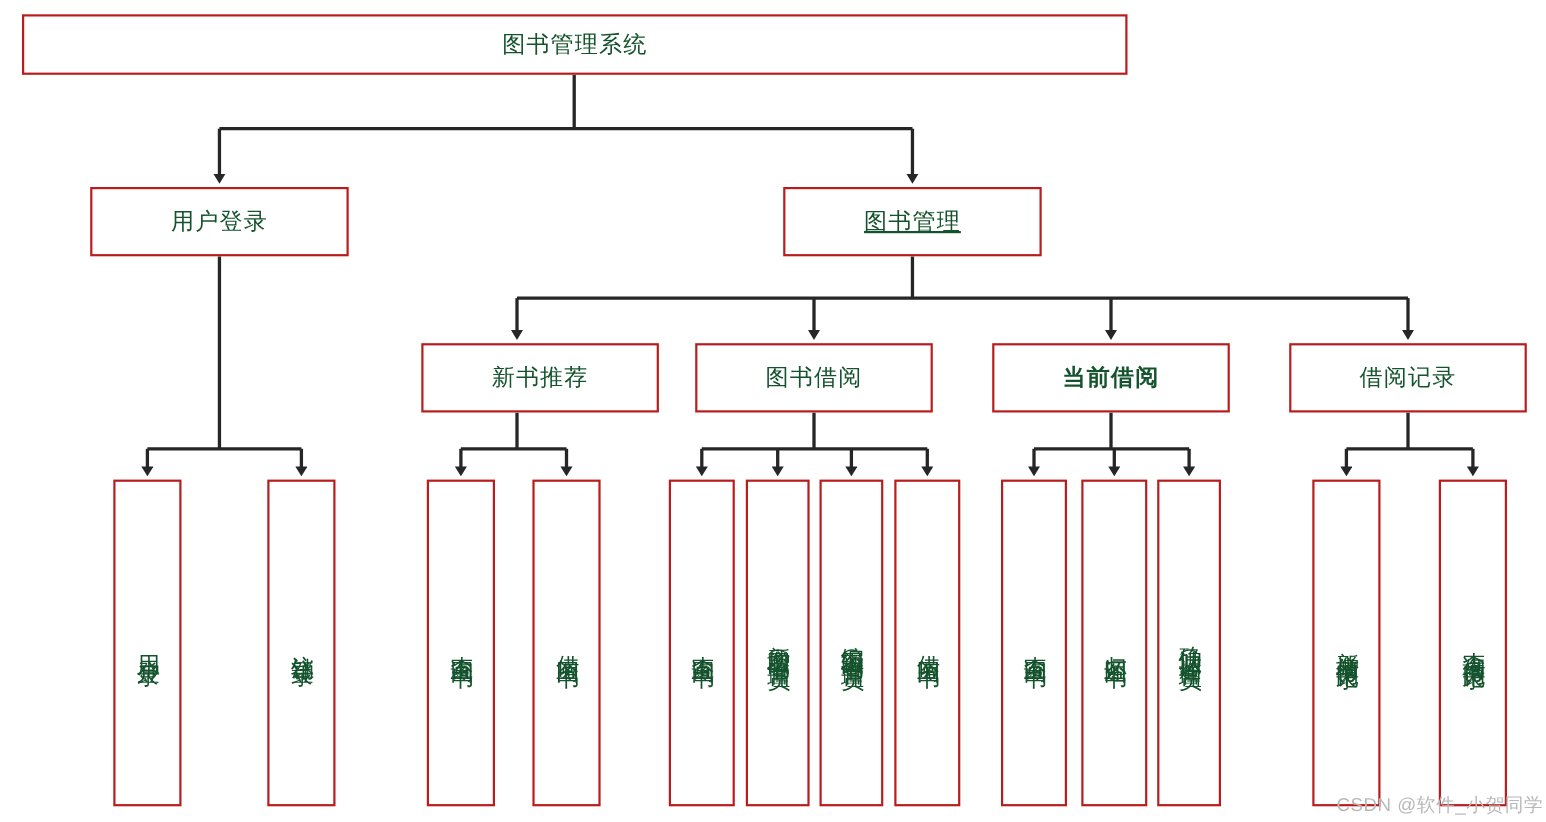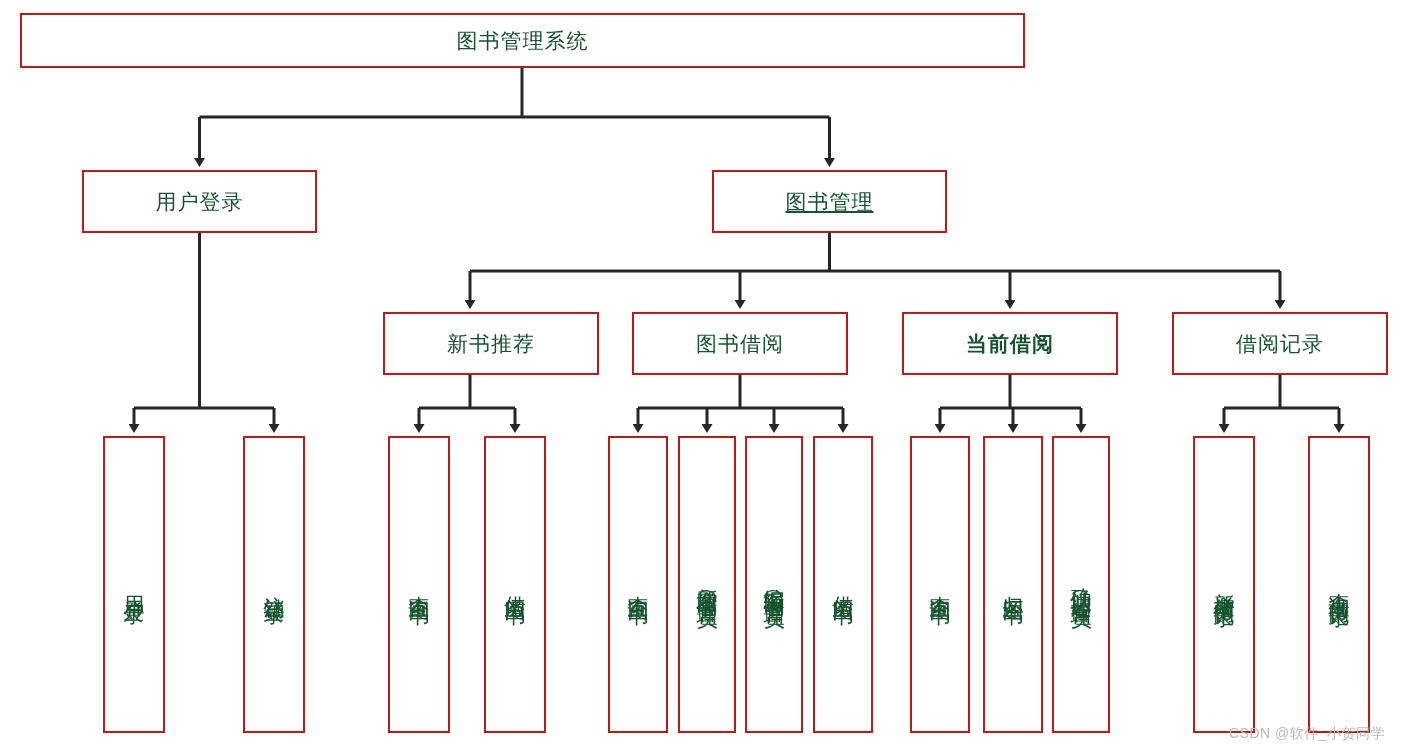--- a/index.html
+++ b/index.html
@@ -45,23 +45,23 @@
     writing-mode: vertical-rl;
     text-orientation: upright;
     font-size: 21px;
     line-height: 1.15;
     letter-spacing: 3px;
     white-space: nowrap;
     padding: 4px 0;
   }
   .watermark {
     position: absolute;
-    right: 20px;
+    right: 2px;
     bottom: 4px;
-    font-size: 14px;
+    font-size: 17px;
     color: #b9b9b9;
     white-space: nowrap;
     z-index: 3;
     letter-spacing: 0.5px;
   }
 </style>
 </head>
 <body>
 
 <div id="canvas">

